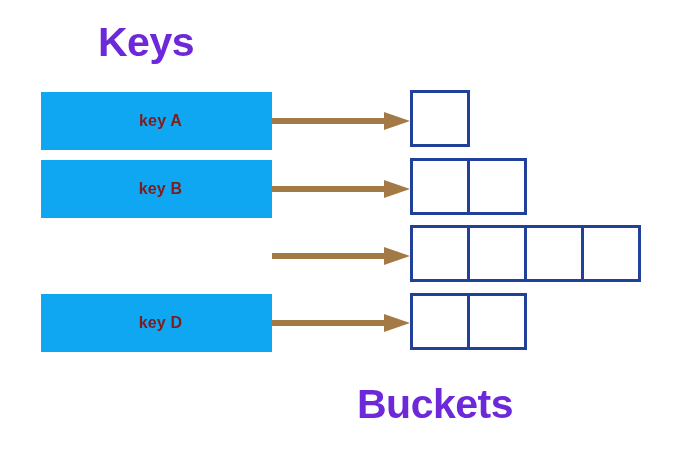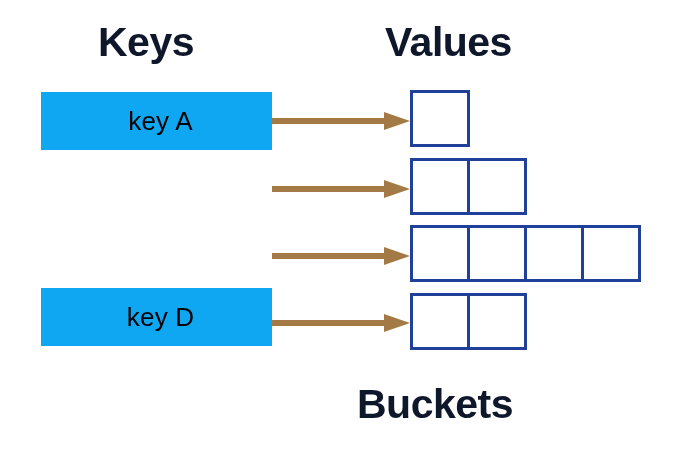--- a/index.html
+++ b/index.html
@@ -15,21 +15,21 @@
     width: 692px;
     height: 458px;
     background: #ffffff;
     overflow: hidden;
   }
 
   
   .heading {
     position: absolute;
     font-weight: bold;
-    color: #0f172a;
+    color: #6d28d9;
     font-size: 41px;
     line-height: 41px;
     letter-spacing: -0.5px;
     white-space: nowrap;
     text-align: right;
   }
   #keys-heading   { left: 98px;  top: 22px; }
   #values-heading { left: 385px; top: 22px; }
   #buckets-heading{ left: 357px; top: 384px; }
 
@@ -38,32 +38,32 @@
     position: absolute;
     left: 41px;
     width: 231px;
     height: 58px;
     background: #0fa6f2;
     display: flex;
     align-items: center;
     justify-content: center;
   }
   .key-label {
-    color: #000000;
-    font-size: 26px;
+    color: #7f1d1d;
+    font-size: 16px;
     line-height: 22px;
-    font-weight: normal;
+    font-weight: bold;
     letter-spacing: 0.2px;
     white-space: nowrap;
     padding-left: 8px;
   }
   #key-box-0 { top: 92px;  }
   #key-box-1 { top: 160px; }
   #key-box-2 { top: 227px; }
-  #key-box-3 { top: 288px; }
+  #key-box-3 { top: 294px; }
 
   
   .arrow {
     position: absolute;
     left: 272px;
     width: 138px;
     height: 22px;
     pointer-events: none;
   }
   #arrow-0 { top: 110px; }
@@ -91,35 +91,37 @@
   #bucket-row-2 { top: 225px; }
   #bucket-row-3 { top: 293px; }
 </style>
 </head>
 <body>
 
 <div id="canvas">
 
   <div class="heading" id="keys-heading">Keys</div>
 
-  <div class="heading" id="values-heading">Values</div>
 
   <div class="heading" id="buckets-heading">Buckets</div>
 
   <div class="key-box" id="key-box-0">
     <span class="key-label">key A</span>
   </div>
   <svg class="arrow" id="arrow-0" viewBox="0 0 138 22">
     <line x1="0" y1="11" x2="118" y2="11" stroke="#a37a45" stroke-width="6"></line>
     <polygon points="112,2 138,11 112,20" fill="#a37a45"></polygon>
   </svg>
   <div class="bucket-row" id="bucket-row-0">
     <div class="bucket-cell"></div>
   </div>
 
+  <div class="key-box" id="key-box-1">
+    <span class="key-label">key B</span>
+  </div>
   <svg class="arrow" id="arrow-1" viewBox="0 0 138 22">
     <line x1="0" y1="11" x2="118" y2="11" stroke="#a37a45" stroke-width="6"></line>
     <polygon points="112,2 138,11 112,20" fill="#a37a45"></polygon>
   </svg>
   <div class="bucket-row" id="bucket-row-1">
     <div class="bucket-cell"></div>
     <div class="bucket-cell"></div>
   </div>
 
   <svg class="arrow" id="arrow-2" viewBox="0 0 138 22">

